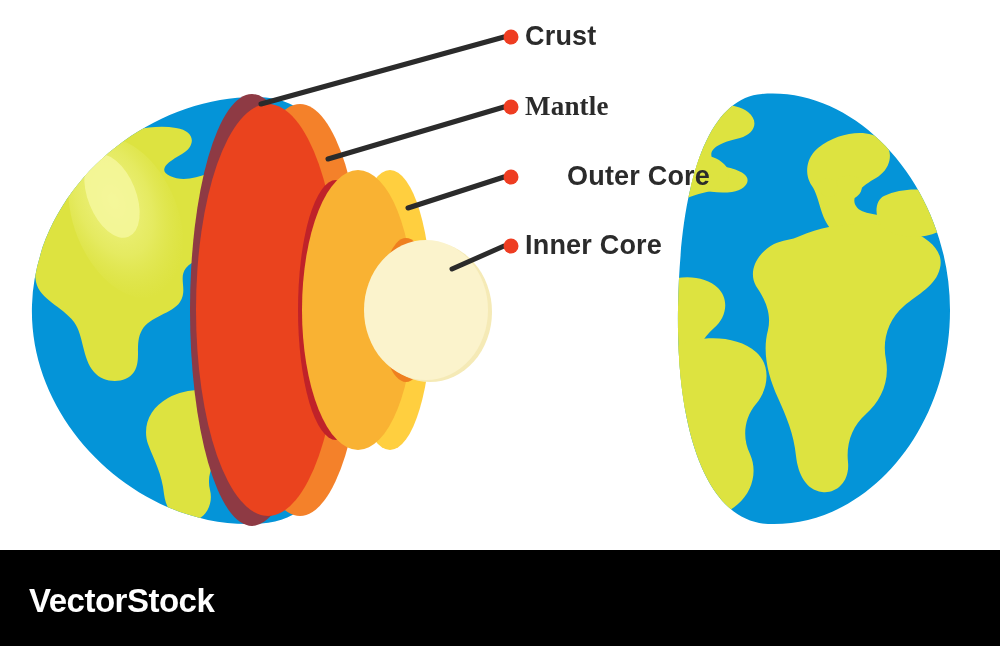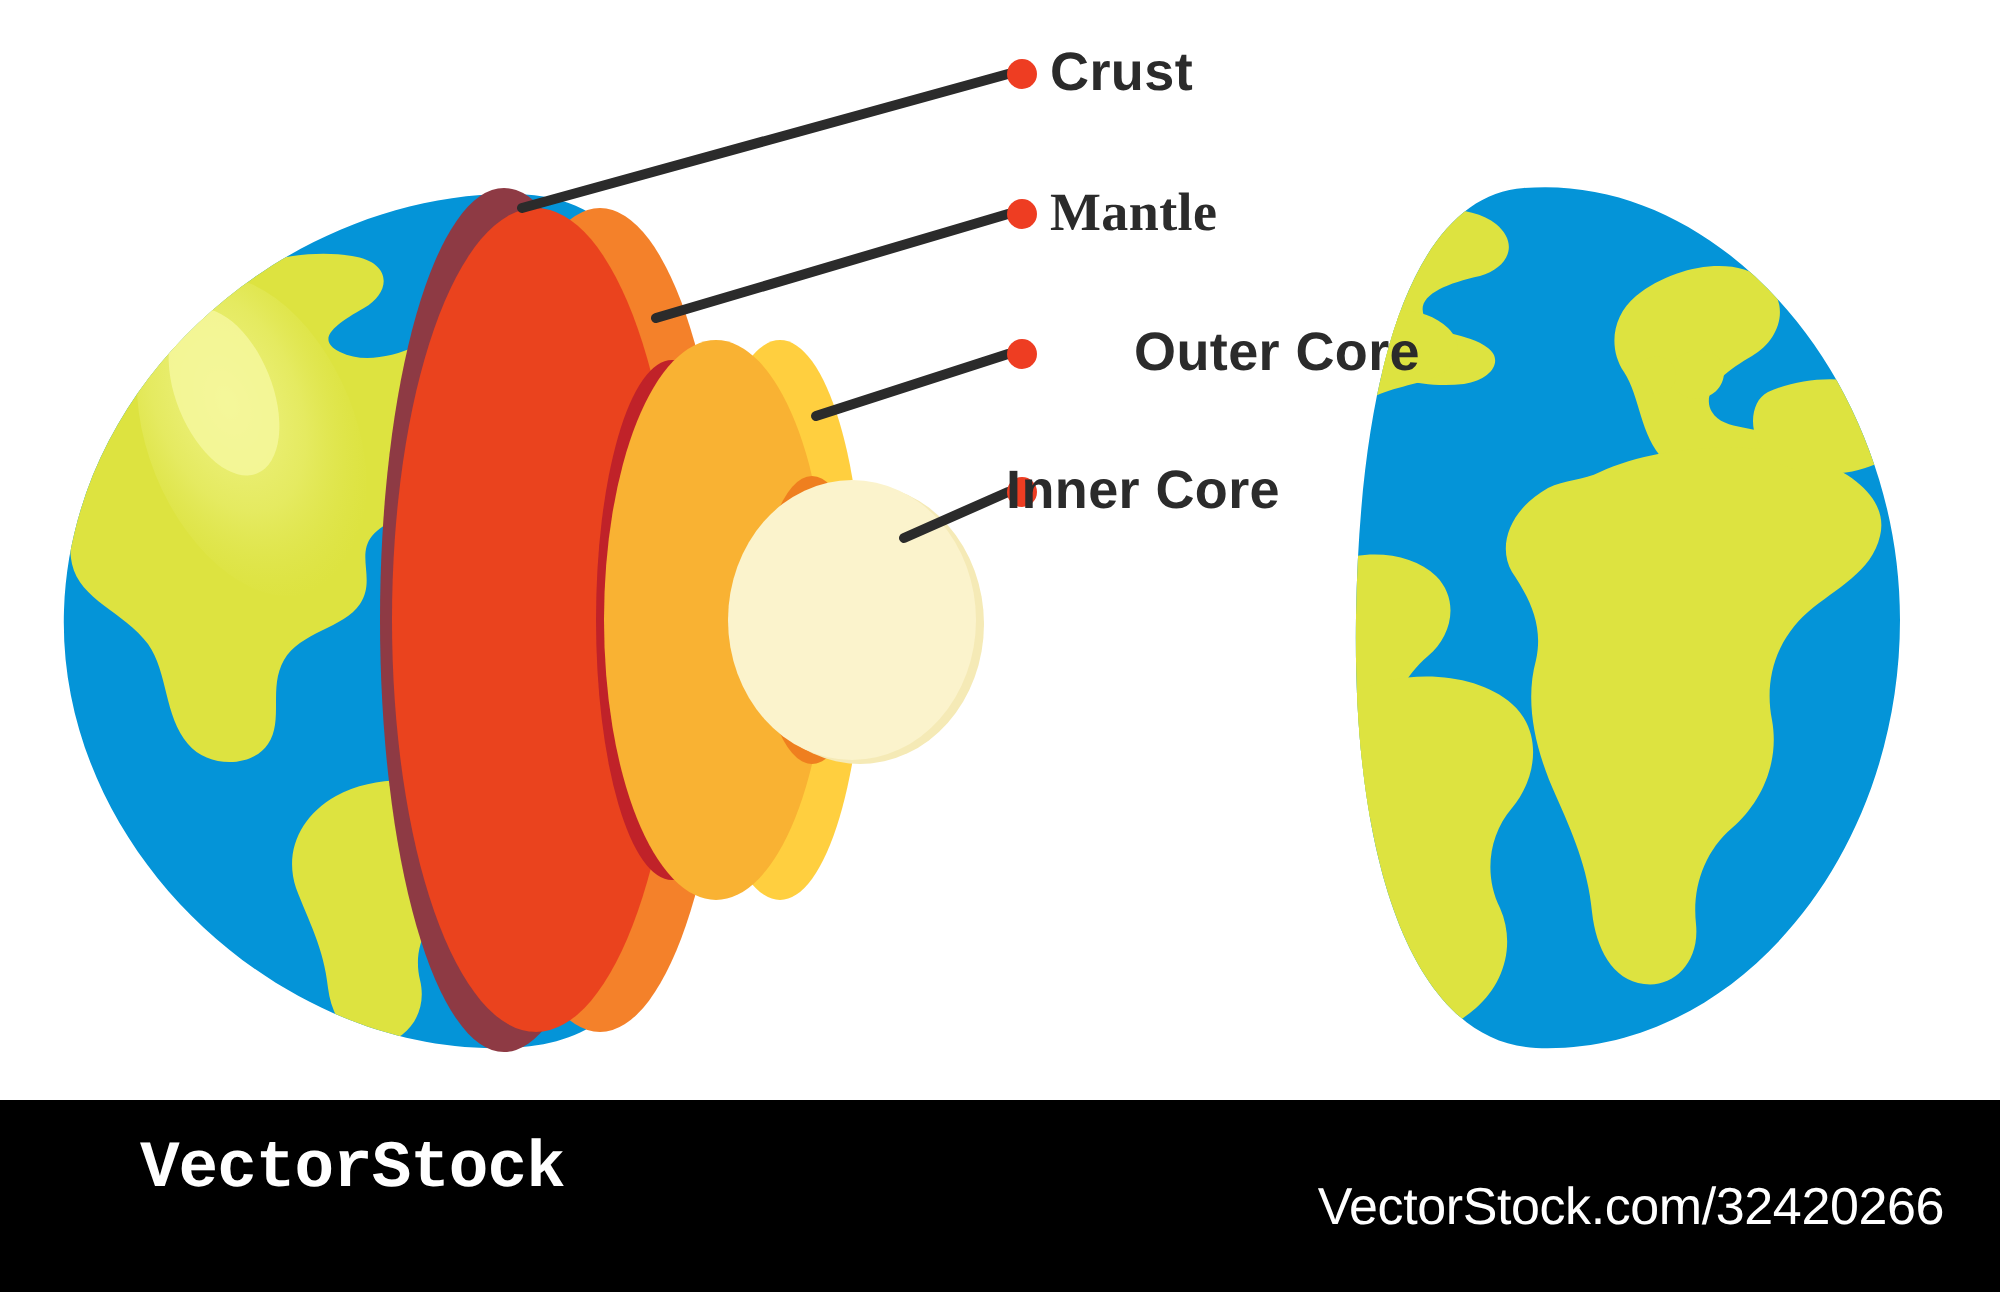--- a/index.html
+++ b/index.html
@@ -45,29 +45,28 @@
     position: absolute;
     left: 0;
     top: 550px;
     width: 1000px;
     height: 96px;
     background: #000000;
   }
   #footer-brand {
     position: absolute;
     left: 29px;
-    top: 568px;
-    font-family: Liberation Mono, monospace;
+    top: 584px;
+    font-family: Liberation Sans, sans-serif;
     font-size: 33px;
     font-weight: 700;
     color: #ffffff;
     letter-spacing: -0.5px;
     line-height: 1;
     white-space: nowrap;
-    margin-left: 41px;
   }
   #footer-url {
     position: absolute;
     right: 28px;
     top: 590px;
     font-family: "Liberation Sans", "DejaVu Sans", sans-serif;
     font-size: 26px;
     font-weight: 400;
     color: #ffffff;
     letter-spacing: -0.2px;
@@ -270,21 +269,20 @@
         <circle cx="511" cy="37" r="7.5" fill="#ee3d22"></circle>
         <circle cx="511" cy="107" r="7.5" fill="#ee3d22"></circle>
         <circle cx="511" cy="177" r="7.5" fill="#ee3d22"></circle>
         <circle cx="511" cy="246" r="7.5" fill="#ee3d22"></circle>
       </g>
     </svg>
 
     <div class="label-text" style="left:525px; top:23px;">Crust</div>
     <div class="label-text" style="left:525px; top:93px;font-family:Liberation Serif, serif;">Mantle</div>
     <div class="label-text" style="left:525px; top:163px;margin-left:42px;">Outer Core</div>
-    <div class="label-text" style="left:503px; top:232px;">Inner Core</div>
+    <div class="label-text" style="left:525px; top:232px;">Inner Core</div>
 
   </div>
 
   <div id="footer"></div>
   <div id="footer-brand">VectorStock</div>
-  <div id="footer-url">VectorStock.com/32420266</div>
 
 </div>
 
 </body></html>

